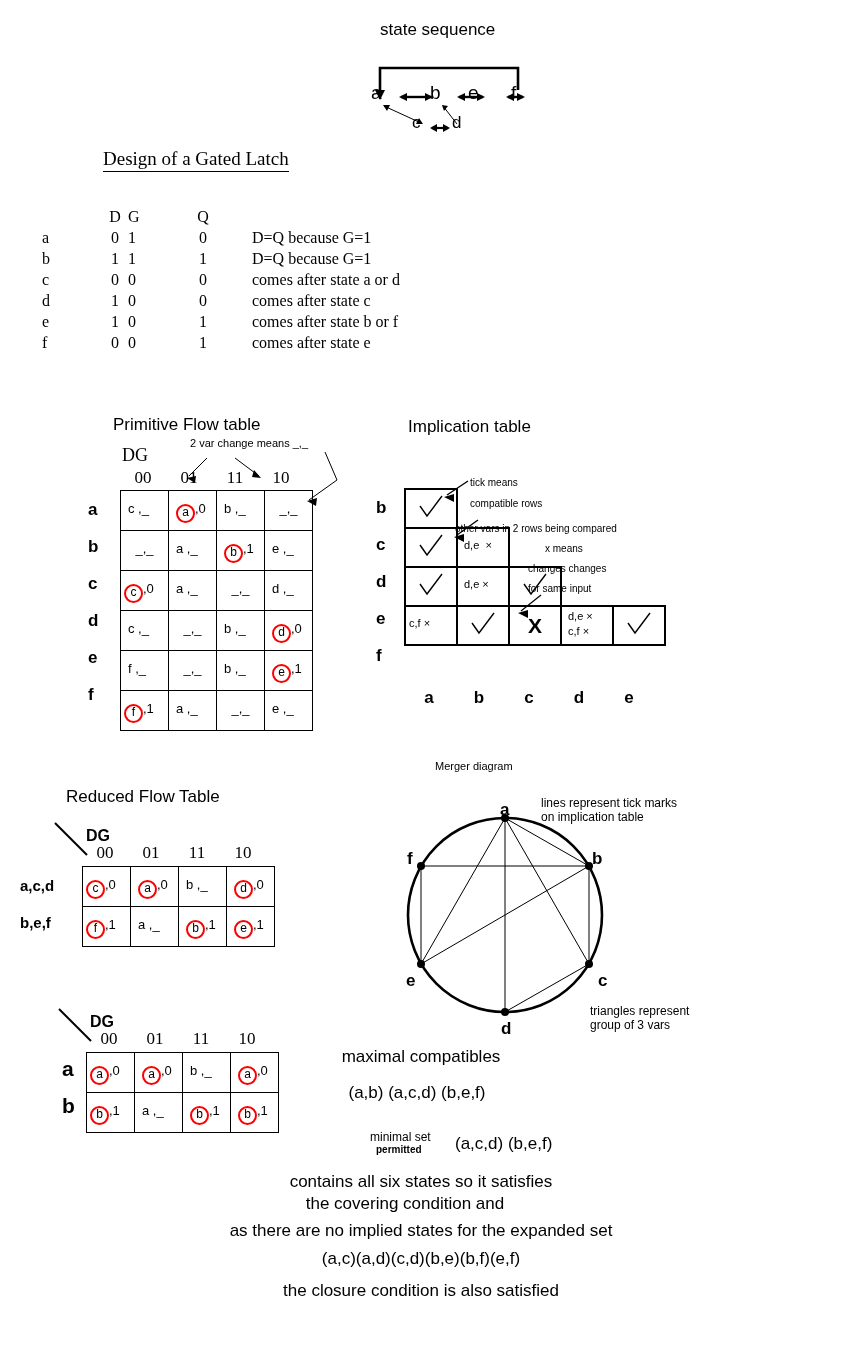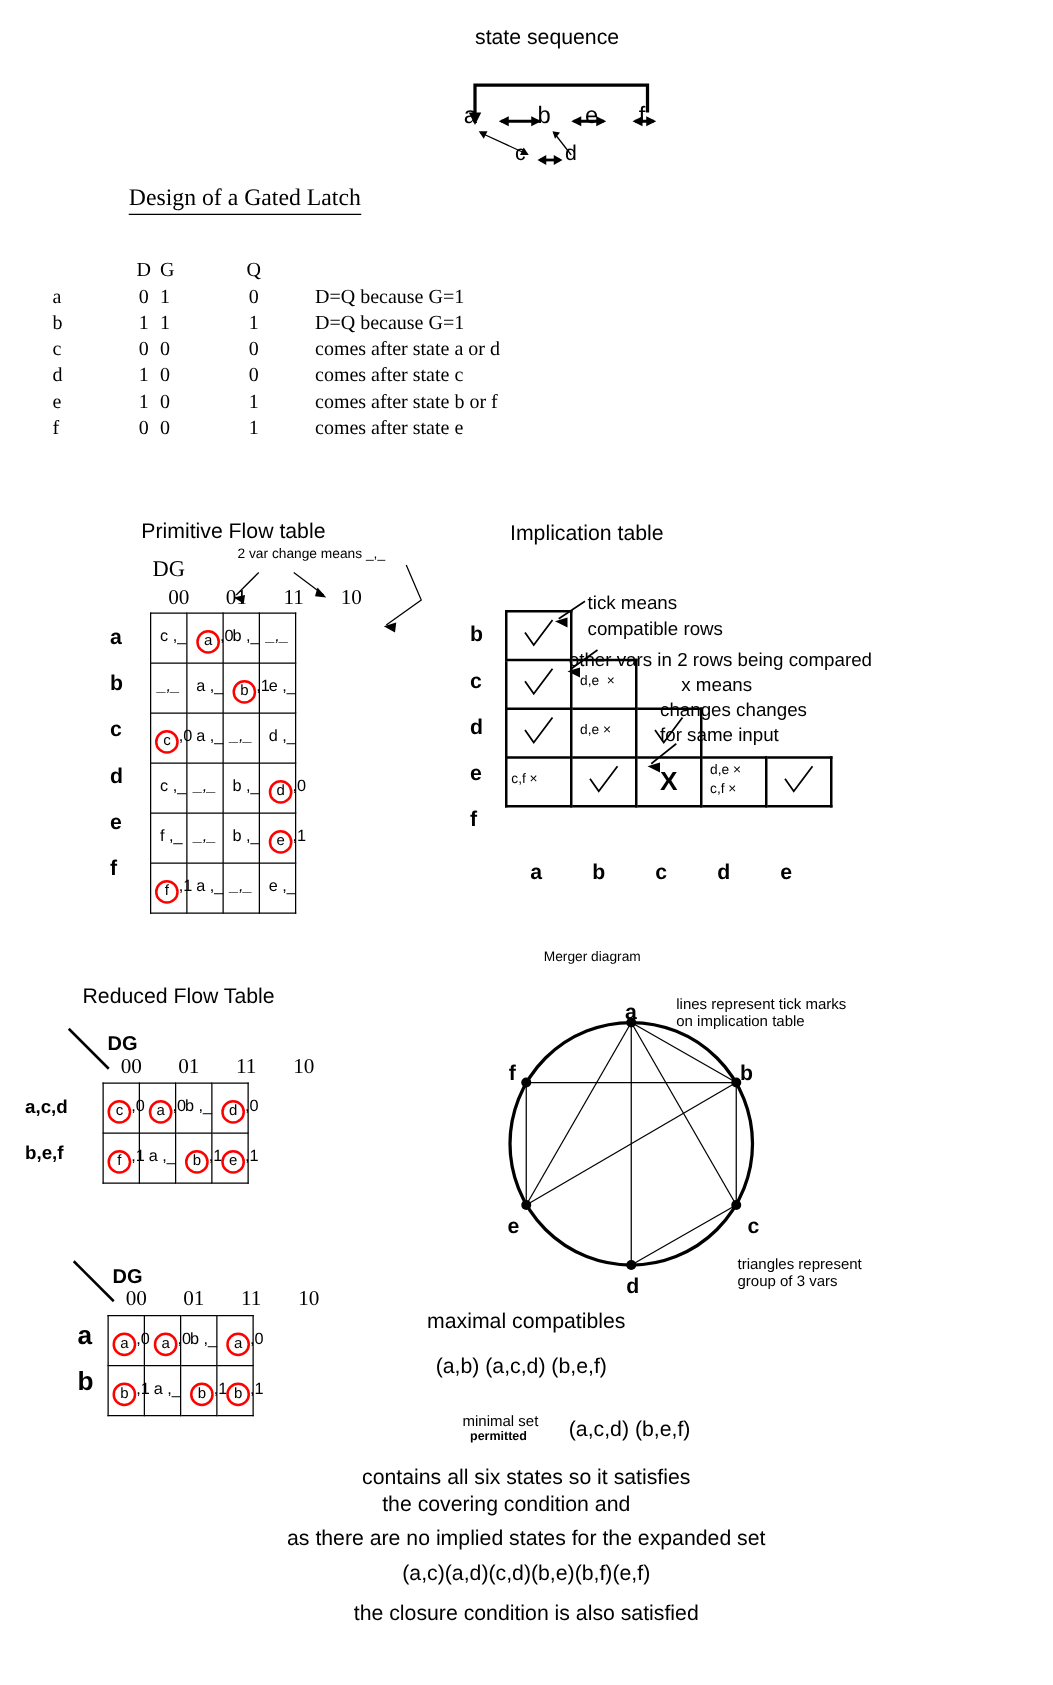--- a/index.html
+++ b/index.html
@@ -24,24 +24,24 @@
   #state-table td{padding:0;line-height:19px;white-space:pre;}
   .c-state{width:60px;}
   .c-d{width:22px;text-align:center;}
   .c-g{width:40px;text-align:center;}
   .c-q{width:66px;text-align:center;}
   .c-com{padding-left:14px !important;}
 
   
   .ktable{border-collapse:collapse;}
   .ktable td{border:1.6px solid #000;}
-  .kcell{width:26px;height:37px;position:relative;font-size:13px;
+  .kcell{width:45px;height:37px;position:relative;font-size:13px;
          font-family:"Liberation Sans",sans-serif;}
   .kc-in{position:absolute;left:6px;top:9px;white-space:pre;}
-  .kc-mid{position:absolute;left:0;right:0;top:9px;text-align:center;white-space:pre;font-style:italic;}
+  .kc-mid{position:absolute;left:0;right:0;top:9px;text-align:center;white-space:pre;}
   .circ{display:inline-block;border:2px solid #f00;border-radius:50%;
         width:15px;height:15px;line-height:13px;text-align:center;
         font-size:12px;vertical-align:-3px;}
 
   .collab{font-size:17px;text-align:center;}
   .rowlab{font-size:17px;font-weight:bold;}
 
   
   .dg-lab{font-size:16px;font-family:"Liberation Sans",sans-serif;font-weight:bold;}
 
@@ -53,21 +53,21 @@
   .icell .tick{position:absolute;left:12px;top:4px;}
   .ixtxt{position:absolute;left:5px;top:10px;font-size:11px;white-space:pre;}
   .ixtxt2a{position:absolute;left:6px;top:3px;font-size:11px;white-space:pre;}
   .ixtxt2b{position:absolute;left:6px;top:18px;font-size:11px;white-space:pre;}
   .bigx{position:absolute;left:0;right:0;top:7px;text-align:center;
         font-size:21px;font-weight:bold;}
   .blank{border:none !important;}
   .ilab{font-size:17px;font-weight:bold;}
 
   
-  .ann{font-size:15px;line-height:19px;text-align:right;}
+  .ann{font-size:10px;line-height:19px;text-align:right;}
   .ann-sm{font-size:11px;}
   .ann-sm2{font-size:12px;line-height:13px;}
 
   
   .prose{font-size:17px;}
   svg{display:block;overflow:visible;}
 </style>
 </head>
 <body>
 

